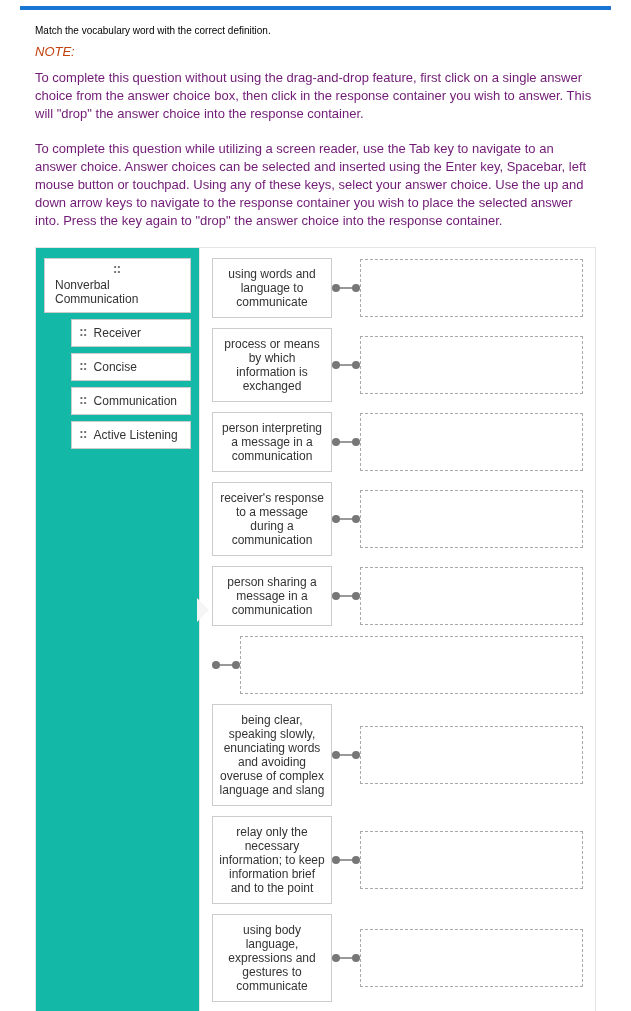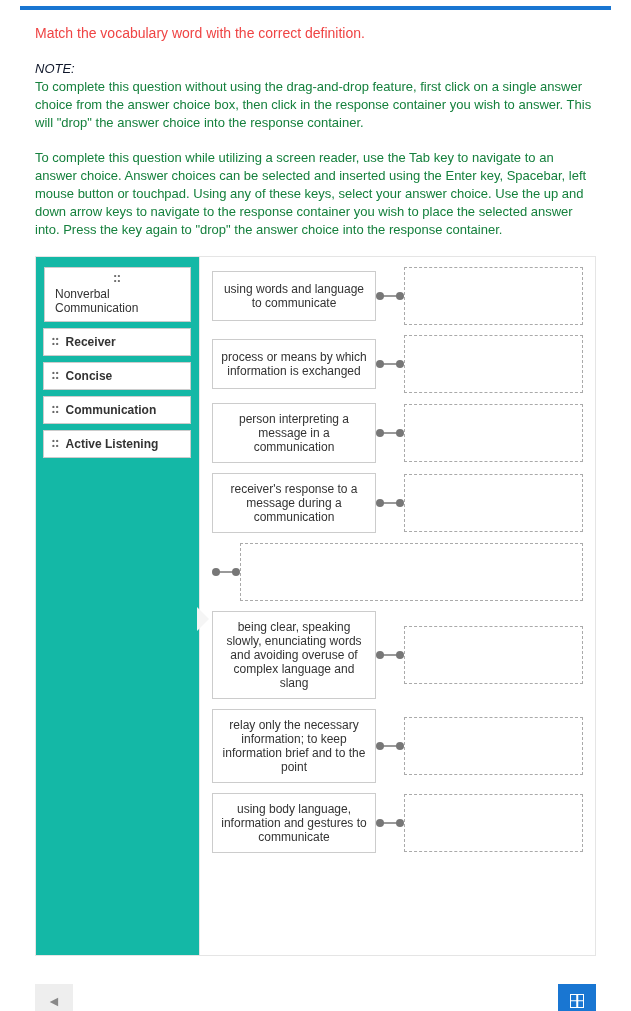--- a/index.html
+++ b/index.html
@@ -16,32 +16,32 @@
     }
     .top-bar {
       height: 4px;
       background: #1976d2;
       margin: 6px 20px 0 20px;
     }
     .content {
       padding: 15px 35px 10px 35px;
     }
     .question-title {
-      font-size: 14px;
-      color: #ef4444;
-      margin-bottom: 20px;
+      font-size: 10px;
+      color: #000000;
+      margin-bottom: 8px;
     }
     .note-label {
       font-style: italic;
-      color: #0f172a;
+      color: #c2410c;
       font-size: 13px;
-      margin-bottom: 2px;
+      margin-bottom: 10px;
     }
     .note-text {
-      color: #15803d;
+      color: #701a75;
       font-size: 13px;
       line-height: 1.4;
       margin-bottom: 16px;
     }
     .match-container {
       border: 1px solid #e5e5e5;
       display: flex;
       min-height: 700px;
     }
     .source-panel {
@@ -67,22 +67,21 @@
     }
     .source-item.wide {
       align-self: stretch;
       flex-direction: column;
       align-items: flex-start;
       gap: 2px;
       padding: 6px 10px;
     }
     .source-item.narrow {
       align-self: flex-end;
-      width: 148px;
-      font-weight: bold;
+      width: 120px;
     }
     .grip {
       display: inline-flex;
       flex-direction: column;
       gap: 1px;
       line-height: 0;
     }
     .grip::before,
     .grip::after {
       content: "••";
@@ -111,21 +110,21 @@
       display: flex;
       flex-direction: column;
       gap: 10px;
     }
     .target-row {
       display: flex;
       align-items: center;
       gap: 0;
     }
     .definition-box {
-      width: 164px;
+      width: 120px;
       border: 1px solid #ccc;
       background: #fff;
       padding: 8px 6px;
       font-size: 12px;
       text-align: center;
       color: #333;
       min-height: 50px;
       display: flex;
       align-items: center;
       justify-content: center;
@@ -281,41 +280,48 @@
         <div class="drop-zone"></div>
       </div>
       <div class="target-row">
         <div class="definition-box">receiver's response to a message during a communication</div>
         <div class="connector">
             <span class="left-dot"></span>
           </div>
         <div class="drop-zone"></div>
       </div>
       <div class="target-row">
+        <div class="definition-box">person sharing a message in a communication</div>
+        <div class="connector">
+            <span class="left-dot"></span>
+          </div>
+        <div class="drop-zone"></div>
+      </div>
+      <div class="target-row">
         <div class="connector">
             <span class="left-dot"></span>
           </div>
         <div class="drop-zone"></div>
       </div>
       <div class="target-row">
         <div class="definition-box">being clear, speaking slowly, enunciating words and avoiding overuse of complex language and slang</div>
         <div class="connector">
             <span class="left-dot"></span>
           </div>
         <div class="drop-zone"></div>
       </div>
       <div class="target-row">
         <div class="definition-box">relay only the necessary information; to keep information brief and to the point</div>
         <div class="connector">
             <span class="left-dot"></span>
           </div>
         <div class="drop-zone"></div>
       </div>
       <div class="target-row">
-        <div class="definition-box">using body language, information and gestures to communicate</div>
+        <div class="definition-box">using body language, expressions and gestures to communicate</div>
         <div class="connector">
             <span class="left-dot"></span>
           </div>
         <div class="drop-zone"></div>
       </div>
     </div>
   </div>
 </div>
 
 <div class="bottom-nav">

